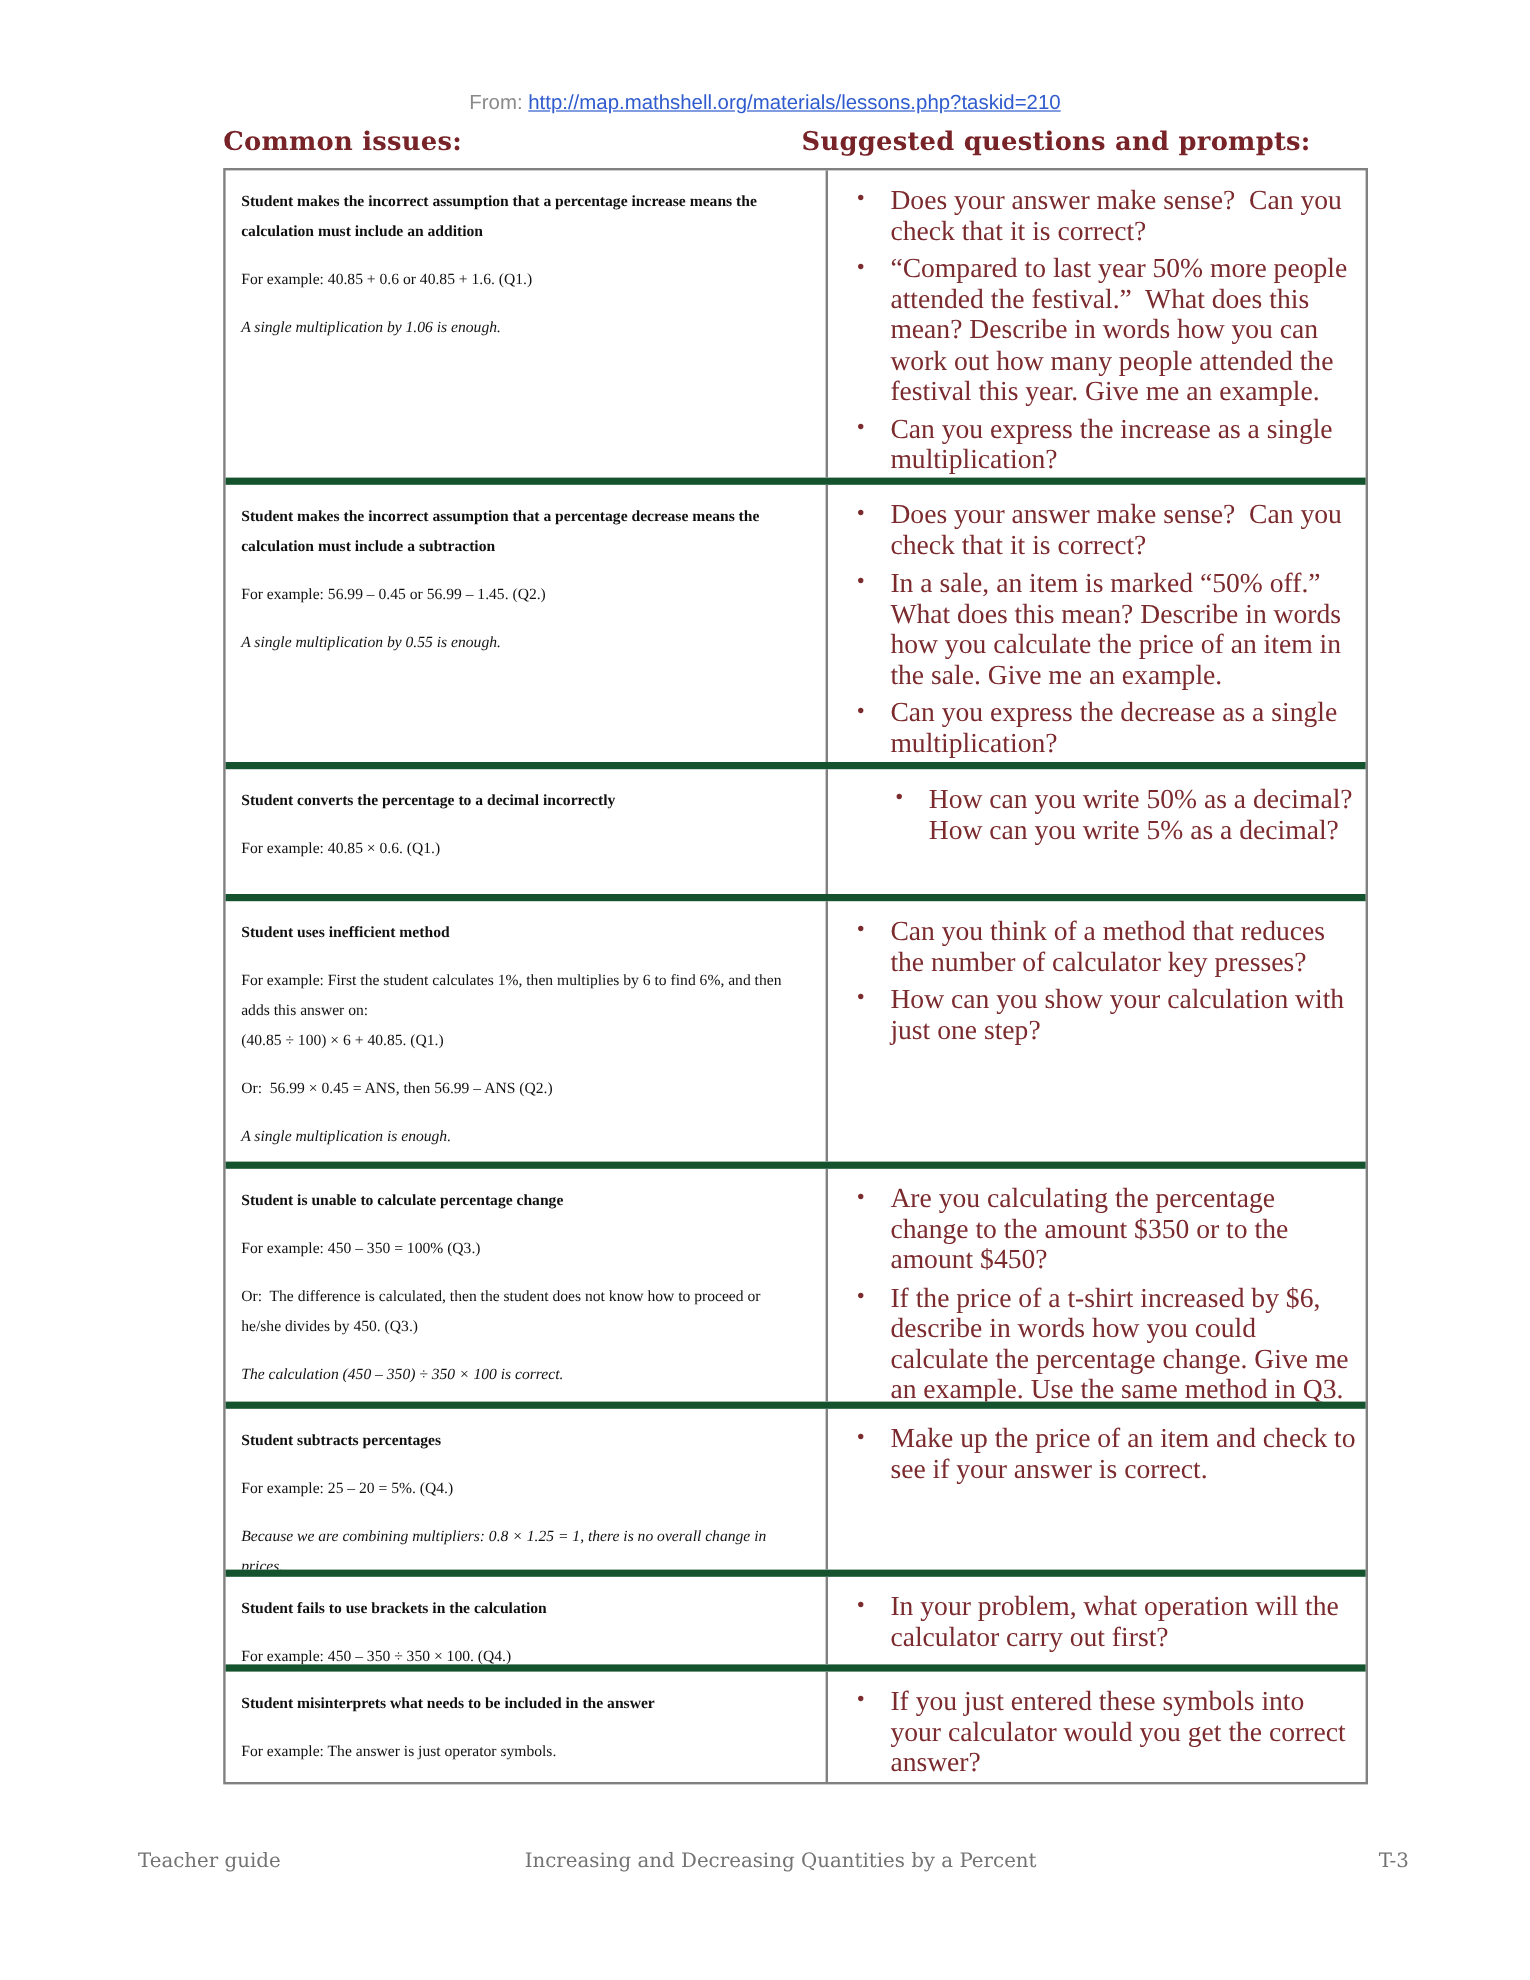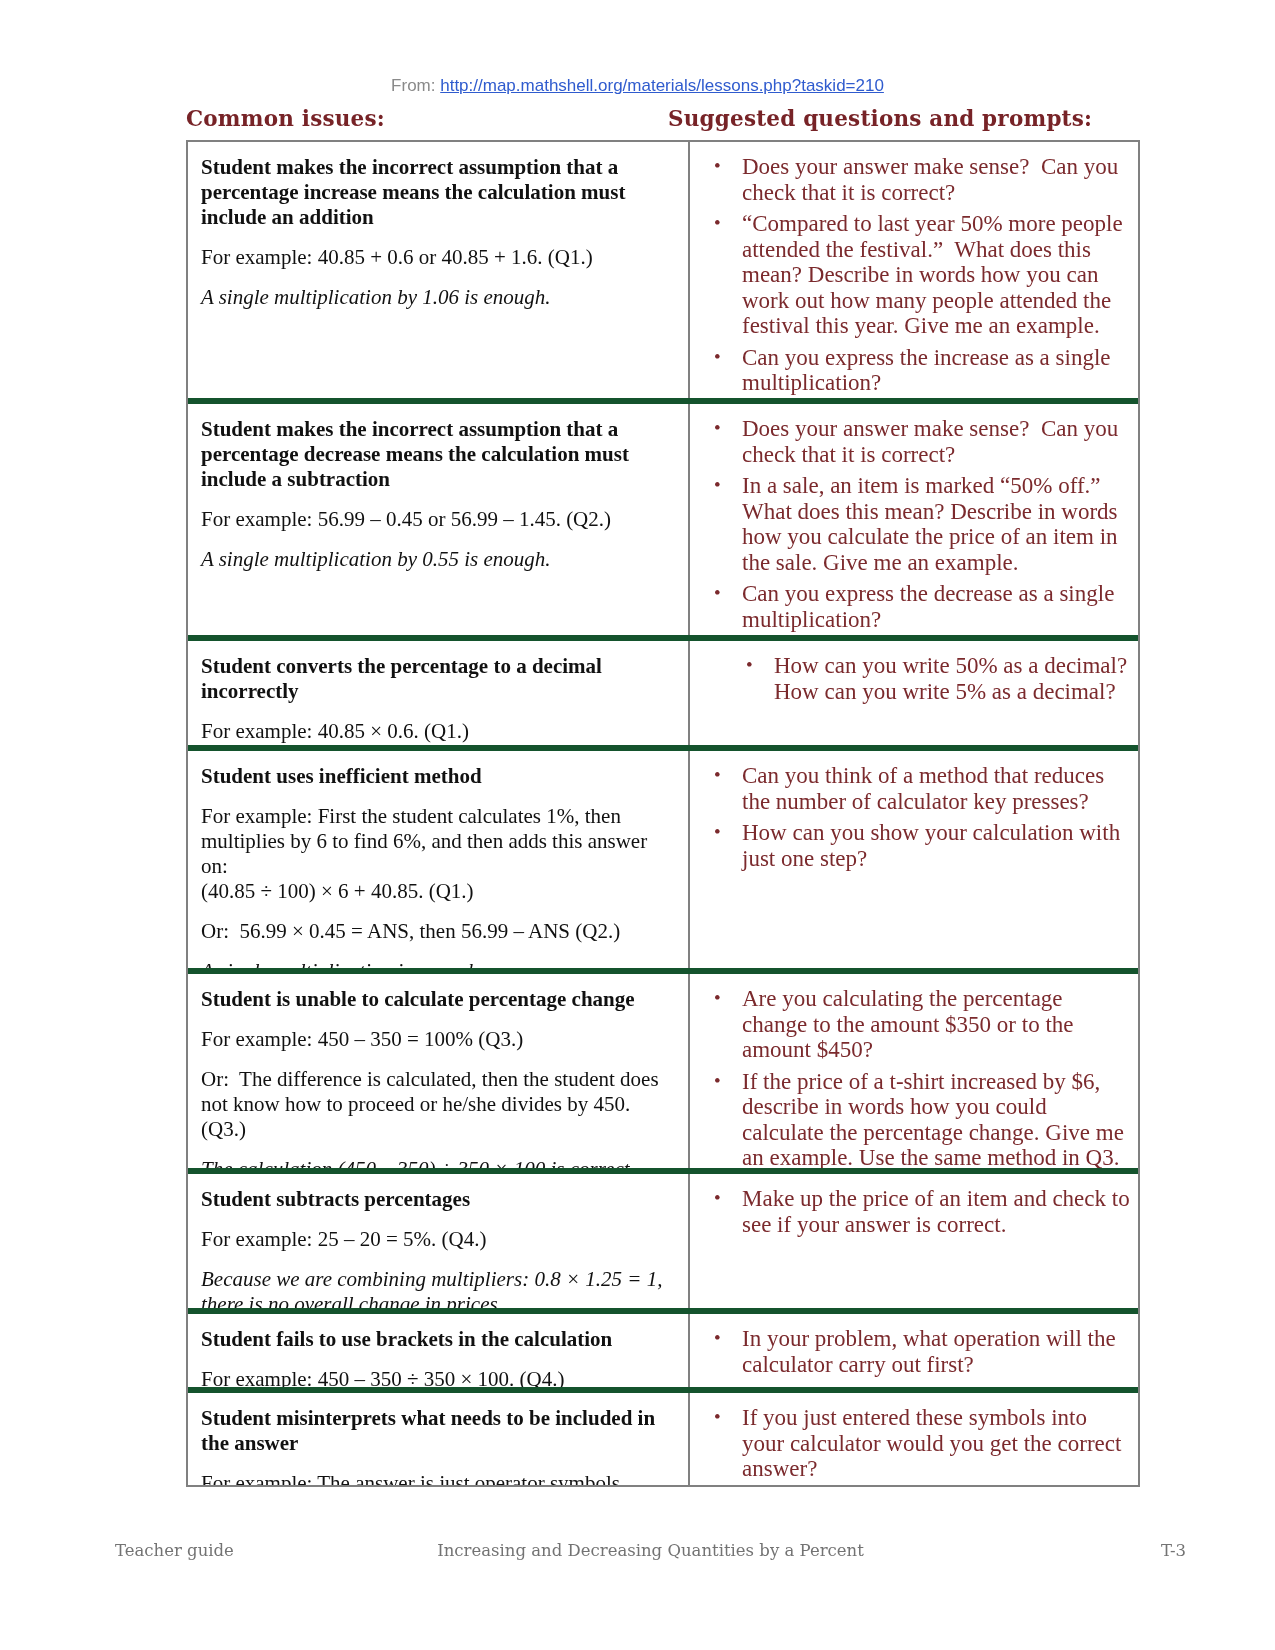--- a/index.html
+++ b/index.html
@@ -48,21 +48,21 @@
   .trow:nth-child(7){height:79px;}
   .trow:nth-child(8){height:98px;}
   .issue-cell{
     width:502px;box-sizing:border-box;
     border-right:2px solid #808080;
     padding:13px 20px 0 13px;
     overflow:hidden;
   }
   .issue-cell p{
     margin:0;
-    font-size:21px;line-height:25px;color:#111111;
+    font-size:13px;line-height:25px;color:#111111;
     white-space:pre-wrap;
   }
   .issue-cell p + p{margin-top:15px;}
   .issue-cell p.bold{font-weight:bold;}
   .issue-cell p.italic{font-style:italic;}
   .prompts-cell{flex:1;box-sizing:border-box;overflow:hidden;}
   .prompts-cell ul{
     margin:0;padding:12px 8px 0 22px;
     list-style:none;
   }
@@ -80,21 +80,21 @@
     font-size:19px;color:#7b2a2d;
   }
   
   .footer{
     position:absolute;top:1541px;left:115px;right:89px;height:24px;
     font-family:"DejaVu Serif", serif;
     font-size:16.5px;color:#737373;
   }
   .footer .f-left{position:absolute;left:0;top:0;}
   .footer .f-center{position:absolute;left:0;right:0;top:0;text-align:center;}
-  .footer .f-right{position:absolute;right:0;top:0;}
+  .footer .f-right{position:absolute;right:12px;top:0;}
 </style>
 </head>
 <body>
 
 <div class="page">
 
   <div class="source-line">
     <span class="source-prefix">From:</span>
     <span> </span>
     <a class="source-url">http://map.mathshell.org/materials/lessons.php?taskid=210</a>

